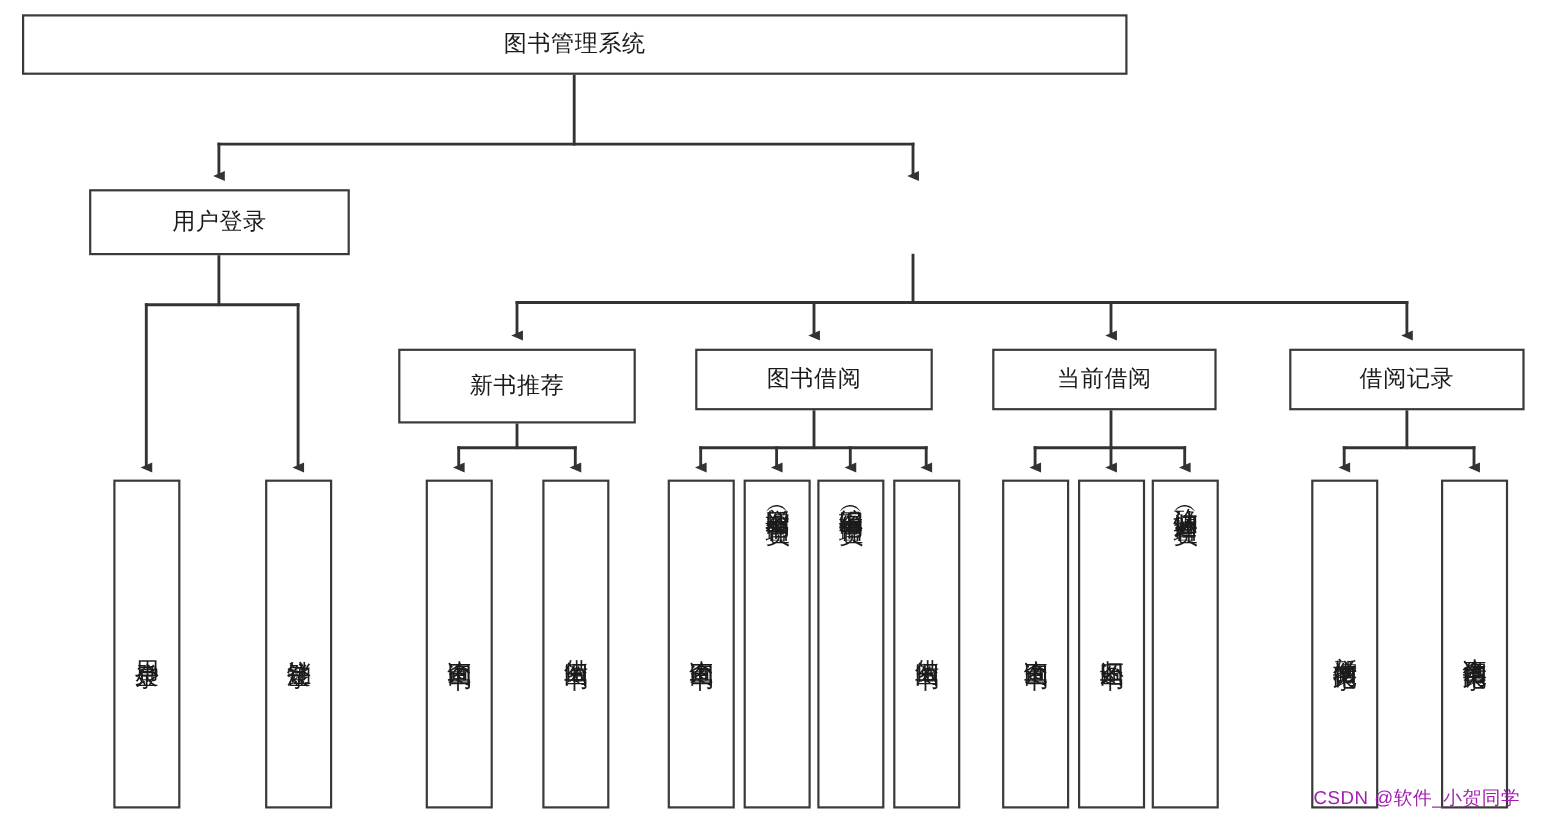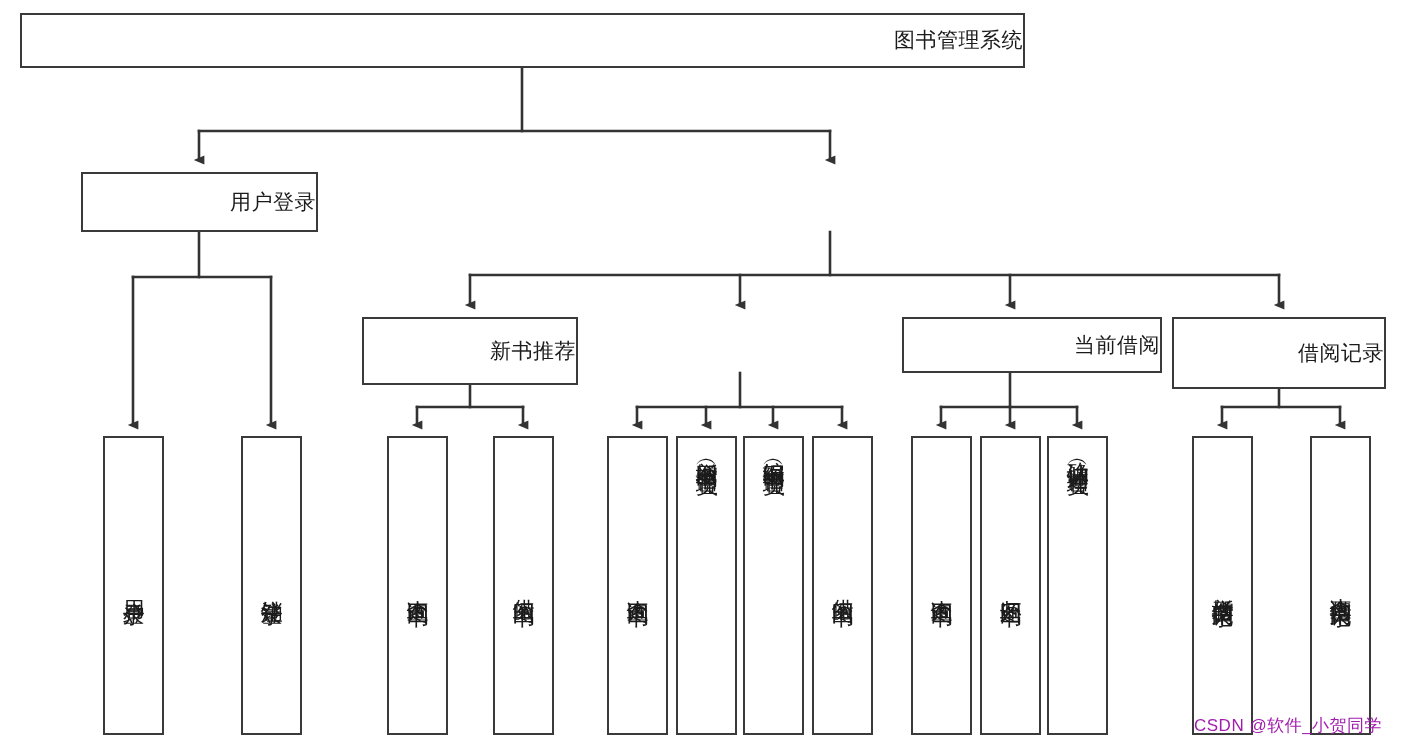--- a/index.html
+++ b/index.html
@@ -8,21 +8,21 @@
     font-family:"Liberation Sans","DejaVu Sans",sans-serif;
     color:#1a1a1a;
   }
   #stage{position:relative;width:1405px;height:747px;background:#fff;}
   svg#wires{position:absolute;left:0;top:0;width:1405px;height:747px;}
   .node{
     position:absolute;
     box-sizing:border-box;
     background:#ffffff;
     border:2.5px solid #3a3a3a;
-    display:flex;align-items:center;justify-content:flex-end;
+    display:flex;align-items:center;justify-content:center;
     text-align:center;
   }
   .node .lbl{
     display:block;
     font-size:21px;
     line-height:1.18;
     letter-spacing:0.5px;
     color:#1b1b1b;
     white-space:nowrap;
   }
@@ -109,24 +109,27 @@
     <span class="lbl">图书管理系统</span>
   </div>
 
   <div class="node" style="left:81px;top:172px;width:237px;height:60px;">
     <span class="lbl">用户登录</span>
   </div>
 
   <div class="node" style="left:362px;top:317px;width:216px;height:68px;">
     <span class="lbl">新书推荐</span>
   </div>
-  <div class="node" style="left:902px;top:317px;width:260px;height:56px;">
+  <div class="node" style="left:632px;top:317px;width:216px;height:56px;">
+    <span class="lbl">图书借阅</span>
+  </div>
+  <div class="node" style="left:902px;top:317px;width:204px;height:56px;">
     <span class="lbl">当前借阅</span>
   </div>
-  <div class="node" style="left:1172px;top:317px;width:214px;height:72px;">
+  <div class="node" style="left:1172px;top:317px;width:214px;height:56px;">
     <span class="lbl">借阅记录</span>
   </div>
 
   <div class="node leaf mid" style="left:103px;top:436px;width:61px;height:299px;">
     <span class="lbl">用户登录</span>
   </div>
   <div class="node leaf mid" style="left:241px;top:436px;width:61px;height:299px;">
     <span class="lbl">注销登录</span>
   </div>
 

